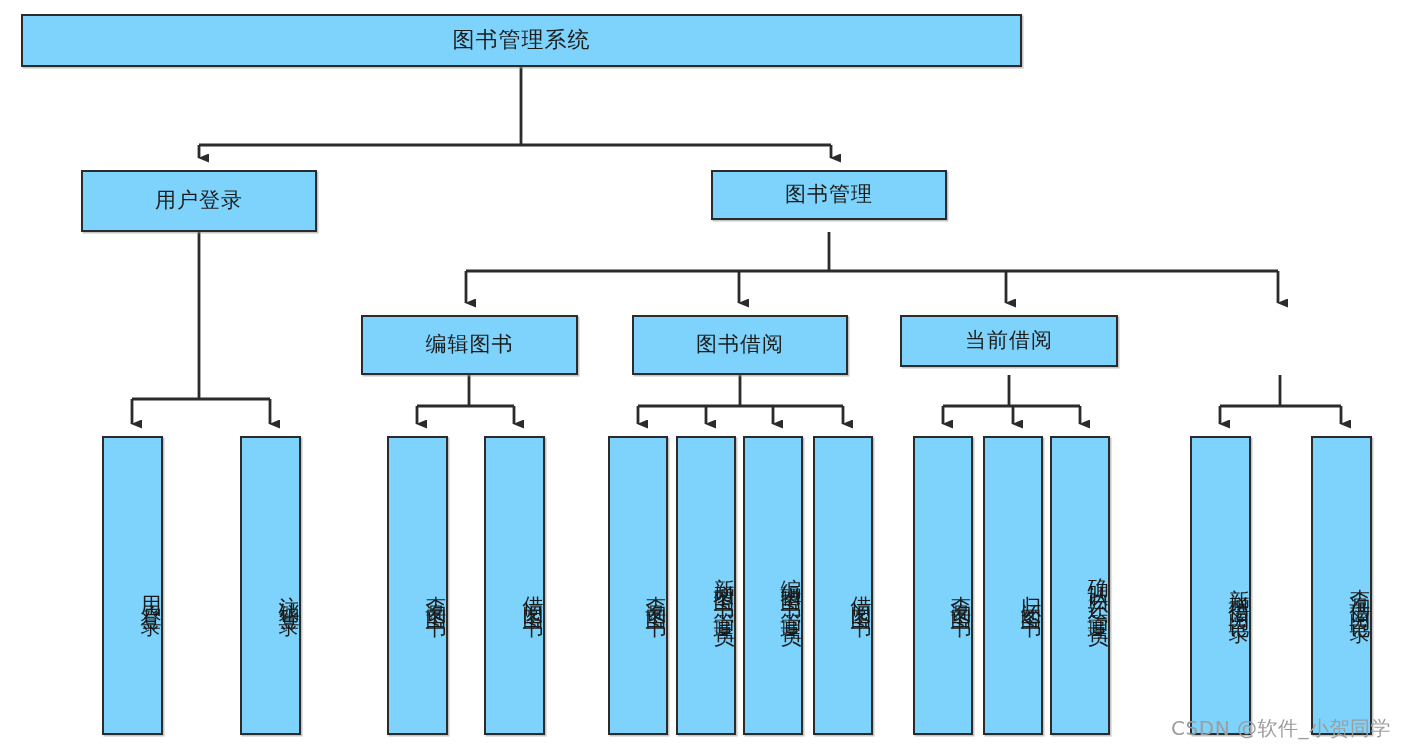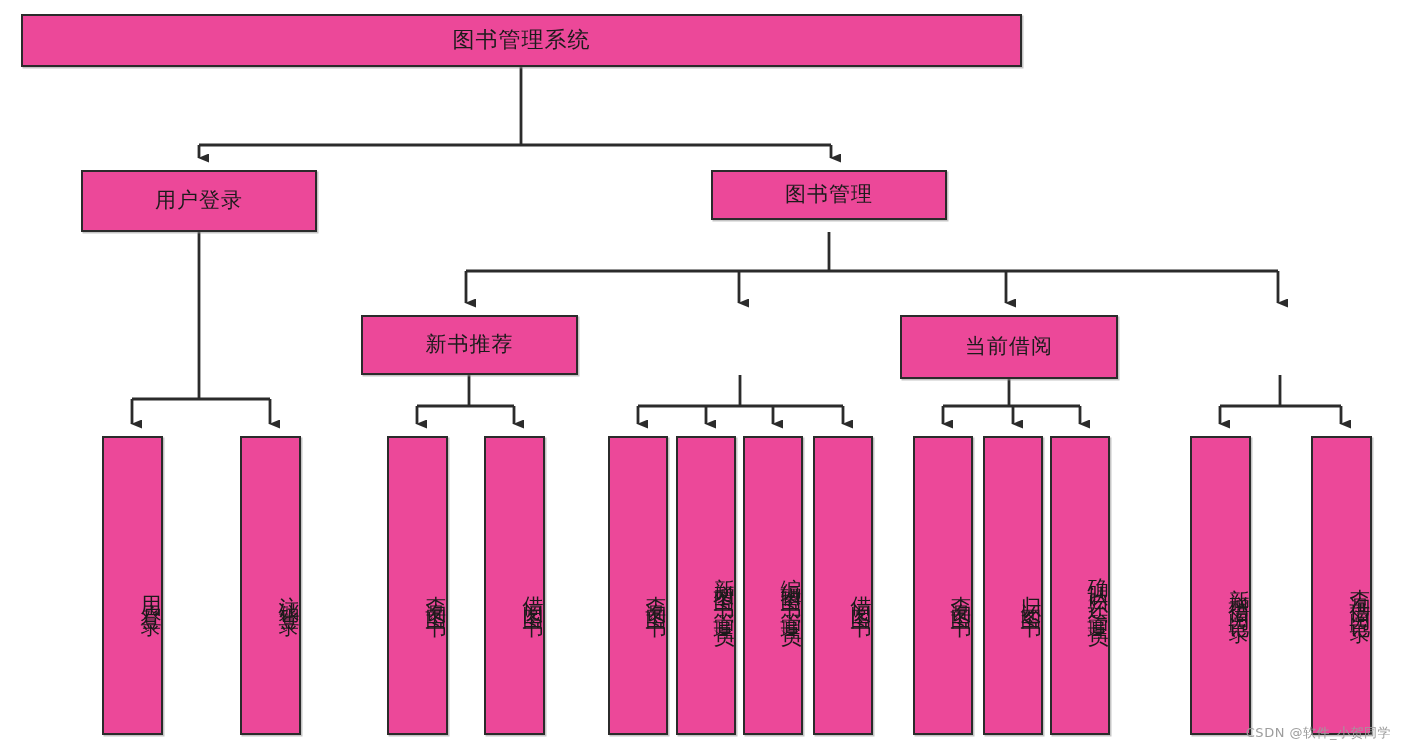--- a/index.html
+++ b/index.html
@@ -9,21 +9,21 @@
     font-family:"DejaVu Sans","Liberation Sans",sans-serif;
     overflow:hidden;
   }
   #canvas{position:relative;width:1405px;height:747px;}
   svg#wires{position:absolute;left:0;top:0;width:1405px;height:747px;}
 
   .node{
     position:absolute;
     box-sizing:border-box;
     border:2.5px solid #2b2b2b;
-    background:#ec4899;
+    background:#7dd3fc;
     display:flex;align-items:center;justify-content:center;
     color:#1b1b1b;
     box-shadow:1.5px 1.5px 0 rgba(150,150,150,0.55);
     font-family:Liberation Serif, serif;
   }
   .node.h{
     font-size:21px;
     letter-spacing:1px;
     line-height:1.2;
     white-space:nowrap;
@@ -36,21 +36,21 @@
     justify-content:center;
     padding-top:14px;
     font-size:21px;
     letter-spacing:7px;
     line-height:1;
   }
   .node.leaf span{display:block;}
   .watermark{
     position:absolute;
     right:14px;bottom:5px;
-    font-size:13px;
+    font-size:20px;
     color:#9d9d9d;
     white-space:nowrap;
     letter-spacing:0.5px;
   }
 </style>
 </head>
 <body>
 
 <div id="canvas">
 
@@ -109,23 +109,26 @@
   </div>
 
   <div class="node h" style="left:81px;top:170px;width:236px;height:62px;">
     <span>用户登录</span>
   </div>
   <div class="node h" style="left:711px;top:170px;width:236px;height:50px;">
     <span>图书管理</span>
   </div>
 
   <div class="node h" style="left:361px;top:315px;width:217px;height:60px;">
-    <span>新书推荐</span>
+    <span>编辑图书</span>
   </div>
-  <div class="node h" style="left:900px;top:315px;width:218px;height:64px;">
+  <div class="node h" style="left:632px;top:315px;width:216px;height:60px;">
+    <span>图书借阅</span>
+  </div>
+  <div class="node h" style="left:900px;top:315px;width:218px;height:52px;">
     <span>当前借阅</span>
   </div>
 
   <div class="node leaf" style="left:102px;top:436px;width:61px;height:299px;">
     <span>用户登录</span>
   </div>
   <div class="node leaf" style="left:240px;top:436px;width:61px;height:299px;">
     <span>注销登录</span>
   </div>
 

